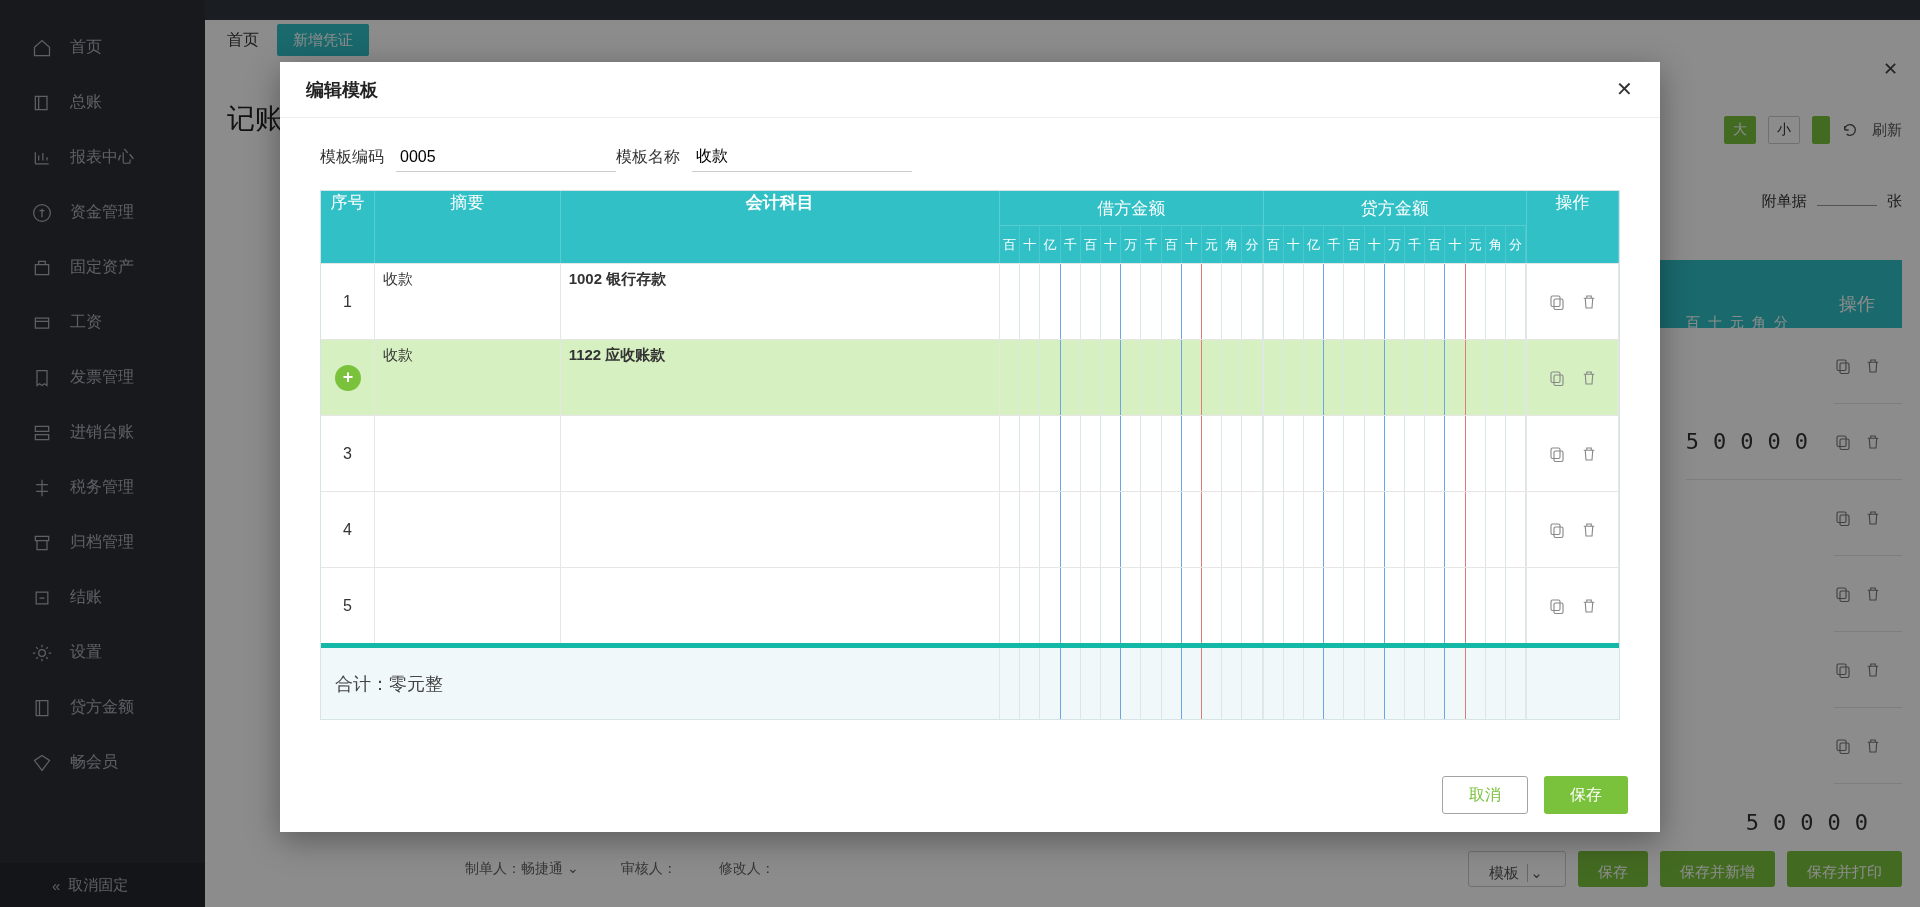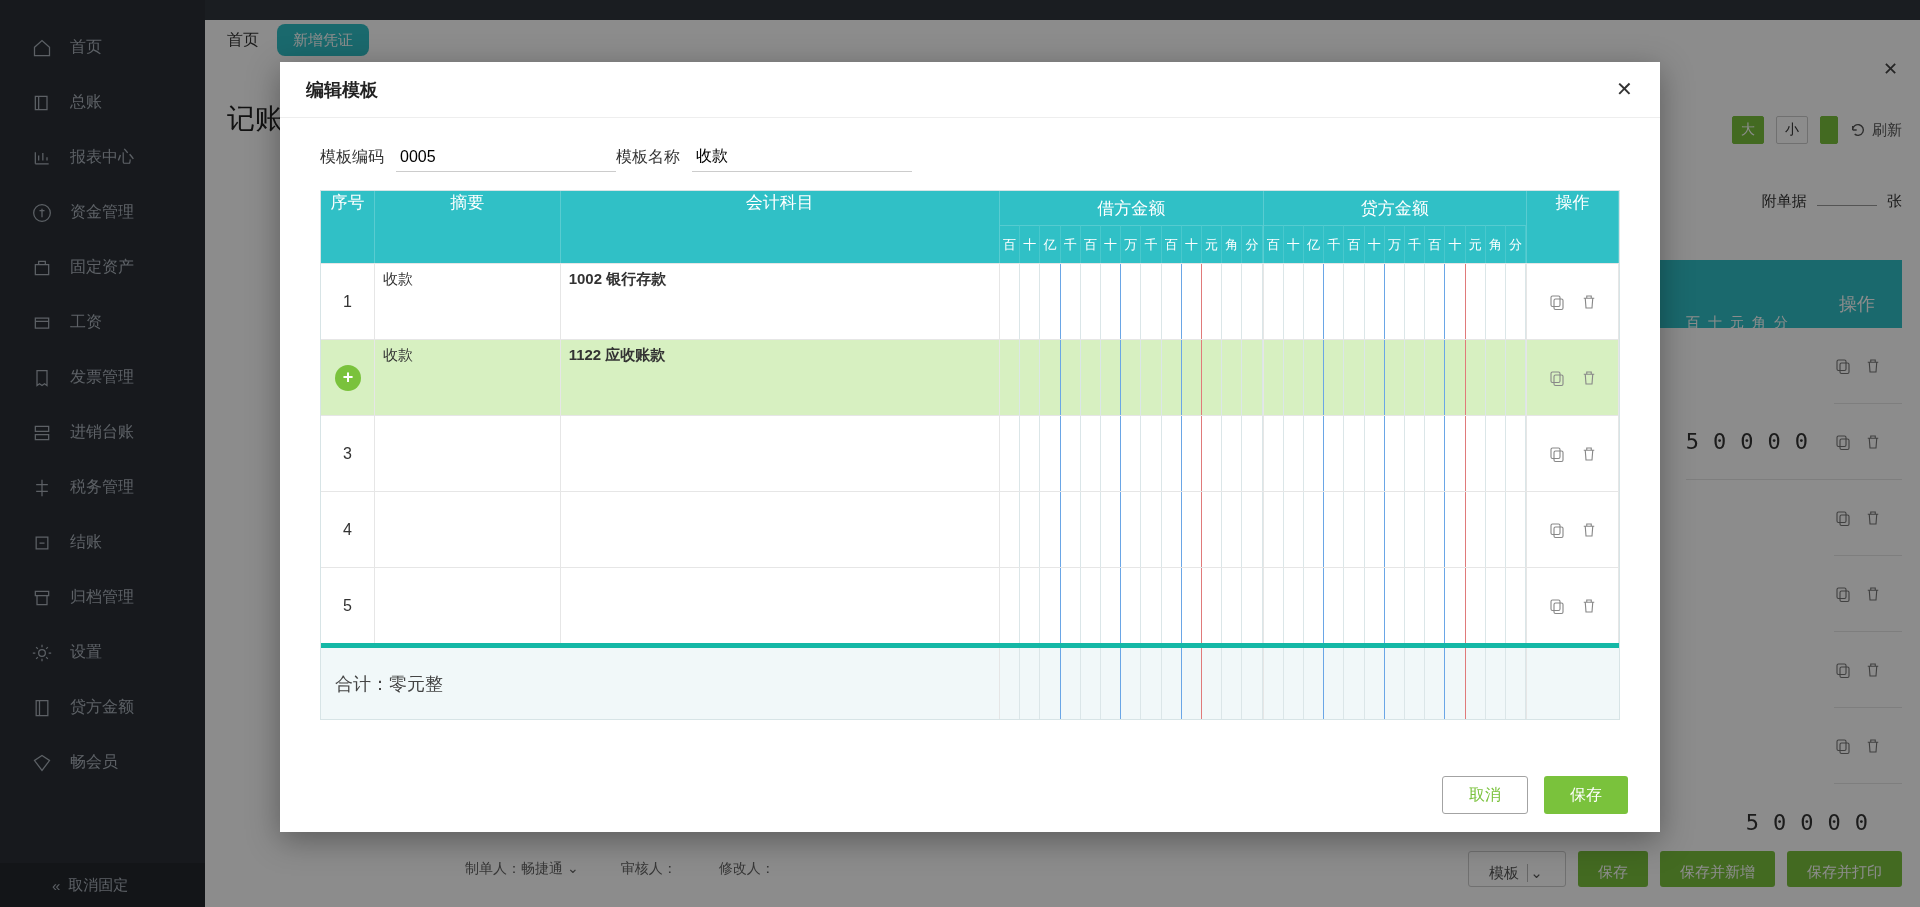--- a/index.html
+++ b/index.html
@@ -12,29 +12,29 @@
 .side-item{display:flex;align-items:center;height:55px;padding-left:32px;font-size:16px;cursor:pointer;}
 .side-item .sico{width:20px;height:20px;margin-right:18px;display:inline-flex;align-items:center;justify-content:center;}
 .side-item .sico svg{width:20px;height:20px;fill:none;stroke:#a9b0b9;stroke-width:1.5;}
 .side-bottom{position:absolute;bottom:0;left:0;width:205px;height:44px;display:flex;align-items:center;padding-left:52px;background:#23272d;font-size:15px;}
 
 
 .topbar{position:absolute;left:205px;top:0;right:0;height:20px;background:#31363d;}
 .page{position:absolute;left:205px;top:20px;right:0;bottom:0;background:#fff;}
 .tabs-row{position:absolute;left:0;top:0;right:0;height:40px;display:flex;align-items:center;padding-left:22px;background:#fff;}
 .tab-home{font-size:16px;color:#333;margin-right:18px;}
-.tab-active{height:32px;padding:0 16px;background:#30c0c6;color:#fff;display:flex;align-items:center;border-radius:8px;font-size:15px;}
+.tab-active{height:32px;padding:0 16px;background:#30c0c6;color:#fff;display:flex;align-items:center;border-radius:2px;font-size:15px;}
 .page-title{position:absolute;left:22px;top:80px;font-size:28px;color:#222;}
 .overlay{position:absolute;inset:0;background:rgba(0,0,0,0.45);}
 
 
 .bg-toolbar{position:absolute;right:18px;top:96px;display:flex;align-items:center;gap:12px;color:#333;}
 .pill{display:inline-flex;align-items:center;justify-content:center;height:28px;padding:0 8px;border:1px solid #ccc;border-radius:2px;font-size:14px;}
 .pill.green{background:#7ac23c;border-color:#7ac23c;color:#fff;}
-.refresh{display:inline-flex;align-items:center;gap:6px;color:#555;font-size:15px;}
+.refresh{display:inline-flex;align-items:center;gap:14px;color:#555;font-size:15px;}
 .refresh svg{width:16px;height:16px;fill:none;stroke:#555;stroke-width:2;}
 .bg-attach{position:absolute;right:18px;top:172px;color:#333;font-size:15px;}
 .bg-head{position:absolute;left:260px;right:18px;top:240px;height:68px;background:#30c0c6;}
 .bg-digits-head{position:absolute;right:128px;top:294px;display:flex;color:#fff;font-size:14px;}
 .bg-digits-head span{width:22px;text-align:center;}
 .bg-opheader{position:absolute;right:18px;top:260px;width:90px;height:48px;color:#fff;font-size:18px;display:flex;align-items:center;justify-content:center;}
 .bg-row{position:absolute;right:18px;height:76px;border-bottom:1px solid #e6e6e6;display:flex;align-items:center;justify-content:flex-end;gap:12px;padding-right:20px;}
 .bg-row .num{letter-spacing:14px;font-size:22px;color:#333;font-family:monospace;}
 .bg-row .act{width:18px;height:18px;}
 .bg-row .act svg{width:18px;height:18px;fill:none;stroke:#777;stroke-width:1.5;}
@@ -54,21 +54,21 @@
 .f-item{display:flex;align-items:center;gap:12px;}
 .f-label{font-size:16px;color:#333;}
 .f-input{border:none;border-bottom:1px solid #ccc;height:30px;width:220px;font-size:16px;padding:2px 4px;outline:none;}
 
 
 .tpl{margin:12px 40px 0;border:1px solid #d7e4e6;}
 .tpl-head{display:flex;background:#30c0c6;color:#fff;}
 .th{display:flex;justify-content:center;font-size:17px;border-right:1px solid rgba(255,255,255,0.2);}
 .th.seq{width:54px;height:72px;}
 .th.sum{width:186px;height:72px;}
-.th.sub{width:440px;height:72px;}
+.th.sub{width:440px;height:72px;font-weight:bold;}
 .amtcol{width:264px;height:72px;display:flex;flex-direction:column;}
 .amtcol .label{height:34px;display:flex;align-items:center;justify-content:center;font-size:17px;}
 .digits{height:38px;display:flex;}
 .digits span{flex:1;display:flex;align-items:center;justify-content:center;font-size:13px;border-top:1px solid rgba(255,255,255,0.18);border-right:1px solid rgba(255,255,255,0.12);}
 .th.op{width:92px;height:72px;}
 
 .tr{display:flex;height:76px;border-top:1px solid #e6e6e6;align-items:stretch;position:relative;}
 .tr.active{background:#d7f0c1;}
 .td{border-right:1px solid #e6e6e6;display:flex;align-items:center;padding:6px 8px;font-size:15px;color:#333;}
 .td.seq{width:54px;justify-content:center;font-size:16px;color:#333;}
@@ -174,32 +174,32 @@
           <span class="sico">
             <svg viewBox="0 0 24 24">
               <path d="M12 2v20M5 8h14M5 16h14"></path>
             </svg>
           </span>
           <span>税务管理</span>
         </div>
         <div class="side-item">
           <span class="sico">
             <svg viewBox="0 0 24 24">
+              <path d="M4 4h16v5H4zm2 5v11h12V9"></path>
+            </svg>
+          </span>
+          <span>归档管理</span>
+        </div>
+        <div class="side-item">
+          <span class="sico">
+            <svg viewBox="0 0 24 24">
               <path d="M5 5h14v14H5zM9 12h6"></path>
             </svg>
           </span>
           <span>结账</span>
-        </div>
-        <div class="side-item">
-          <span class="sico">
-            <svg viewBox="0 0 24 24">
-              <path d="M4 4h16v5H4zm2 5v11h12V9"></path>
-            </svg>
-          </span>
-          <span>归档管理</span>
         </div>
         <div class="side-item">
           <span class="sico">
             <svg viewBox="0 0 24 24">
               <path d="M12 8a4 4 0 1 0 0 8 4 4 0 0 0 0-8zM12 2v3m0 14v3M4 12H1m22 0h-3M5 5l2 2m10 10 2 2M19 5l-2 2M7 17l-2 2"></path>
             </svg>
           </span>
           <span>设置</span>
         </div>
         <div class="side-item">

